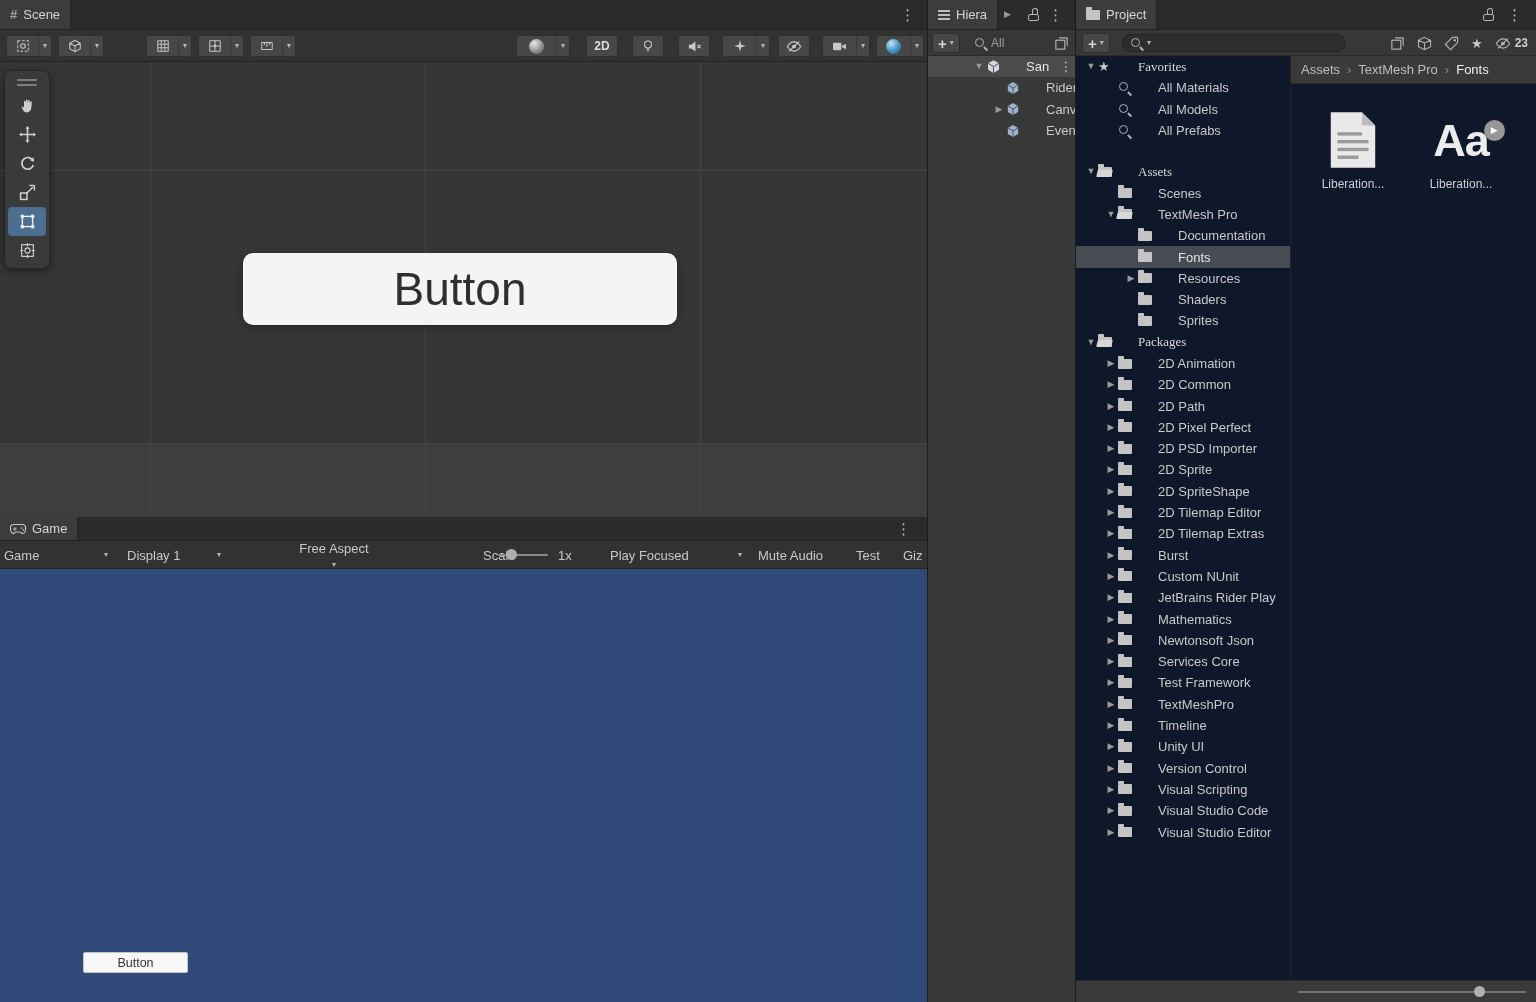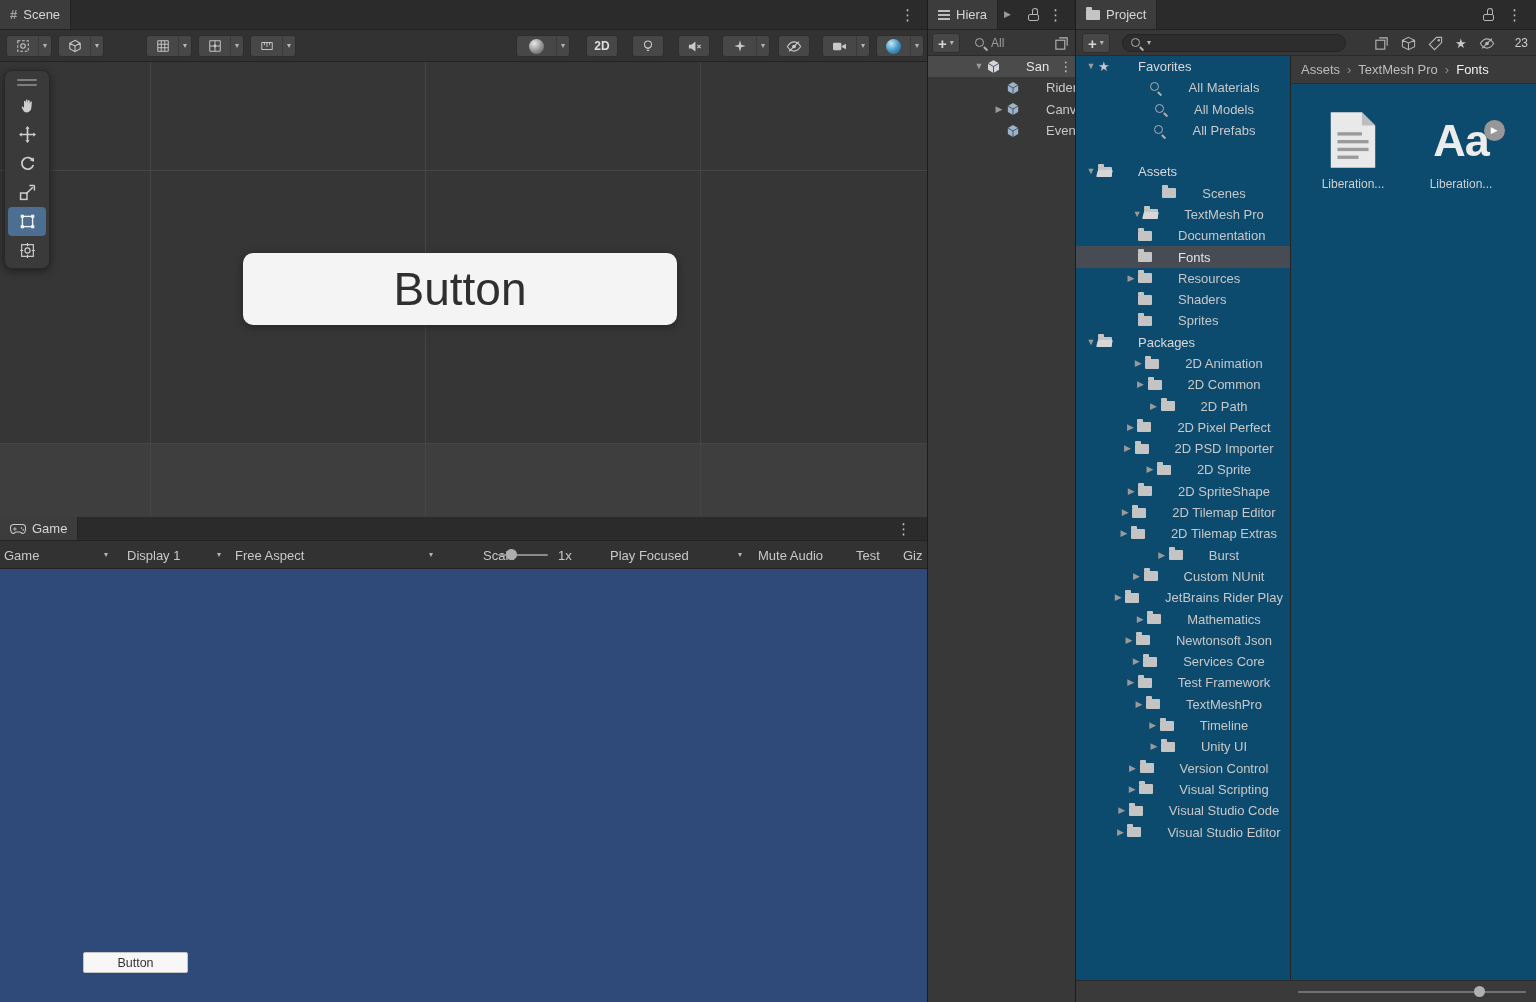--- a/index.html
+++ b/index.html
@@ -17,21 +17,21 @@
          background:#3c3c3c; border-right:1px solid #242424; color:#d6d6d6; white-space:nowrap; }
   .kebab { position:absolute; font-size:15px; color:#bdbdbd; top:50%; transform:translateY(-50%); }
   .lock { position:absolute; top:50%; transform:translateY(-50%); width:13px; height:14px; }
   .lock .body { position:absolute; left:0; bottom:1px; width:11px; height:7px; border:1.3px solid #b5b5b5; border-radius:2px; }
   .lock .shackle { position:absolute; left:4px; top:0; width:6px; height:6px; border:1.3px solid #b5b5b5; border-bottom:none; border-radius:4px 4px 0 0; }
   .caret { font-size:8px; color:#b5b5b5; line-height:1; }
   .tri { font-size:9px; color:#9a9a9a; width:14px; flex:none; text-align:center; line-height:1; }
   .spacer14 { width:14px; flex:none; }
   .icon-cell { width:20px; flex:none; display:flex; align-items:center; }
   .lbl { margin-left:20px; white-space:nowrap; }
-  .section-label { color:#d9d9d9; }
+  .section-label { color:#d9d9d9;font-family:Liberation Serif, serif; }
   .folder { position:relative; width:14px; height:10px; background:#c4c4c4; border-radius:1px; flex:none; }
   .folder::before { content:""; position:absolute; left:0; top:-3px; width:6px; height:3px; background:#c4c4c4; border-radius:1px 1px 0 0; }
   .folder.open::after { content:""; position:absolute; left:-1px; bottom:0; width:15px; height:7px; background:#d7d7d7; transform:skewX(-14deg); border-radius:1px; }
   .search-glyph { position:relative; width:13px; height:13px; flex:none; }
   .search-glyph::before { content:""; position:absolute; left:1px; top:1px; width:7px; height:7px; border:1.4px solid #b0b0b0; border-radius:50%; }
   .search-glyph::after { content:""; position:absolute; left:9.5px; top:9.5px; width:4.5px; height:1.6px; background:#b0b0b0; transform:rotate(45deg); transform-origin:0 50%; }
   .hbars { width:12px; height:2px; background:#bdbdbd; box-shadow:0 4px 0 #bdbdbd, 0 -4px 0 #bdbdbd; }
 
   
   #scene-panel { left:0; top:0; width:928px; height:517px; border-right:1px solid #1c1c1c; background:#363636; }
@@ -86,34 +86,34 @@
   .hsearch { position:absolute; left:46px; top:4px; height:18px; display:flex; align-items:center; gap:4px; color:#9c9c9c; font-size:12px; }
   .open-new { width:15px; height:15px; }
   #hierarchy-tree { position:absolute; top:56px; left:0; right:0; }
   .h-row { height:21.3px; display:flex; align-items:center; white-space:nowrap; overflow:hidden; }
   .h-row.selected { background:#4b4b4b; color:#e4e4e4; }
   .h-row.root { padding-left:44px; }
   .h-row.child { padding-left:64px; }
   .row-kebab { margin-left:10px; font-size:13px; color:#cfcfcf; }
 
   
-  #project-panel { left:1076px; top:0; width:460px; height:1002px; background:#0c4a6e; }
+  #project-panel { left:1076px; top:0; width:460px; height:1002px; background:#0f172a; }
   #project-toolbar { position:absolute; top:30px; left:0; right:0; height:26px; background:#373737;
                      border-bottom:1px solid #2a2a2a; }
   .psearch { position:absolute; left:46px; top:4px; width:224px; height:18px; background:#2d2d2d;
              border:1px solid #242424; border-radius:9px; display:flex; align-items:center; gap:4px; padding:0 7px; }
   .ptool-right { position:absolute; right:8px; top:0; height:26px; display:flex; align-items:center; gap:12px; }
   .star-glyph { color:#c9c9c9; font-size:13px; line-height:1; }
   .count { color:#cfcfcf; font-size:12px; }
   #project-main { position:absolute; top:56px; bottom:22px; left:0; right:0; overflow:hidden; }
   #project-tree { position:absolute; left:0; top:0; width:214px; }
   .p-row { height:21.3px; display:flex; align-items:center; white-space:nowrap; overflow:hidden; }
   .p-row.selected { background:#474c54; color:#e4e4e4; }
   .p-gap { height:20px; }
-  .lvl0 { padding-left:8px; } .lvl1 { padding-left:28px;justify-content:center; } .lvl2 { padding-left:48px; }
+  .lvl0 { padding-left:8px; } .lvl1 { padding-left:28px; } .lvl2 { padding-left:48px; }
   #project-content { position:absolute; left:214px; top:0; right:0; bottom:0; border-left:1px solid #242424; }
   .breadcrumbs { height:28px; background:#3a3a3a; border-bottom:1px solid #2c2c2c; display:flex;
                  align-items:center; gap:7px; padding:0 10px; white-space:nowrap; overflow:hidden; }
   .crumb { color:#bdbdbd; } .crumb.current { color:#efefef; }
   .crumb-sep { color:#8d8d8d; font-size:13px; }
   .asset-item { position:absolute; width:92px; display:flex; flex-direction:column; align-items:center; }
   .asset-ic { height:64px; display:flex; align-items:center; justify-content:flex-end; position:relative; }
   .asset-label { margin-top:5px; font-size:12px; color:#cfcfcf; max-width:90px; overflow:hidden;
                  text-overflow:ellipsis; white-space:nowrap; }
   .aa-glyph { font-size:45px; font-weight:bold; color:#ececec; letter-spacing:-1px; line-height:1; }
@@ -316,21 +316,21 @@
 
   <div id="game-toolbar">
     <div class="gt-item gt-between" style="left:4px;width:104px;">
       <span>Game</span>
       <span class="caret">▾</span>
     </div>
     <div class="gt-item gt-between" style="left:127px;width:94px;">
       <span>Display 1</span>
       <span class="caret">▾</span>
     </div>
-    <div class="gt-item gt-between" style="left:235px;width:198px;">
+    <div class="gt-item gt-between" style="left:235px;width:198px;flex-direction:column;">
       <span>Free Aspect</span>
       <span class="caret">▾</span>
     </div>
     <div class="gt-item" style="left:452px;margin-left:31px;">
       <span>Scale</span>
     </div>
     <div class="gt-slider" style="left:498px;width:50px;">
       <div class="gt-knob" style="left:8px;"></div>
     </div>
     <div class="gt-item" style="left:558px;">
@@ -468,21 +468,21 @@
             <path d="M8 1.5 14.5 4.5v7L8 14.5 1.5 11.5v-7Z M1.5 4.5 8 7.5l6.5-3M8 7.5v7" fill="none" stroke="#b5b5b5" stroke-width="1.1"></path>
           </svg>
         </span>
       <span>
           <svg width="15" height="15" viewBox="0 0 16 16">
             <path d="M1.5 9 9 1.5h5.5V7L7 14.5Z" fill="none" stroke="#b5b5b5" stroke-width="1.2"></path>
             <circle cx="11.5" cy="4.5" r="1.3" fill="#b5b5b5"></circle>
           </svg>
         </span>
       <span class="star-glyph">★</span>
-      <span style="display:flex;align-items:center;gap:20px;">
+      <span style="display:flex;align-items:center;gap:4px;font-weight:bold;">
         <svg width="16" height="13" viewBox="0 0 18 14">
             <path d="M1.5 7C4 3.2 7 1.8 9 1.8S14 3.2 16.5 7C14 10.8 11 12.2 9 12.2S4 10.8 1.5 7Z" fill="none" stroke="#b5b5b5" stroke-width="1.2"></path>
             <circle cx="9" cy="7" r="2.1" fill="#b5b5b5"></circle>
             <path d="M3.5 12.5 14.5 1.5" stroke="#b5b5b5" stroke-width="1.3"></path>
           </svg>
         <span class="count">23</span>
       </span>
     </div>
   </div>
 

